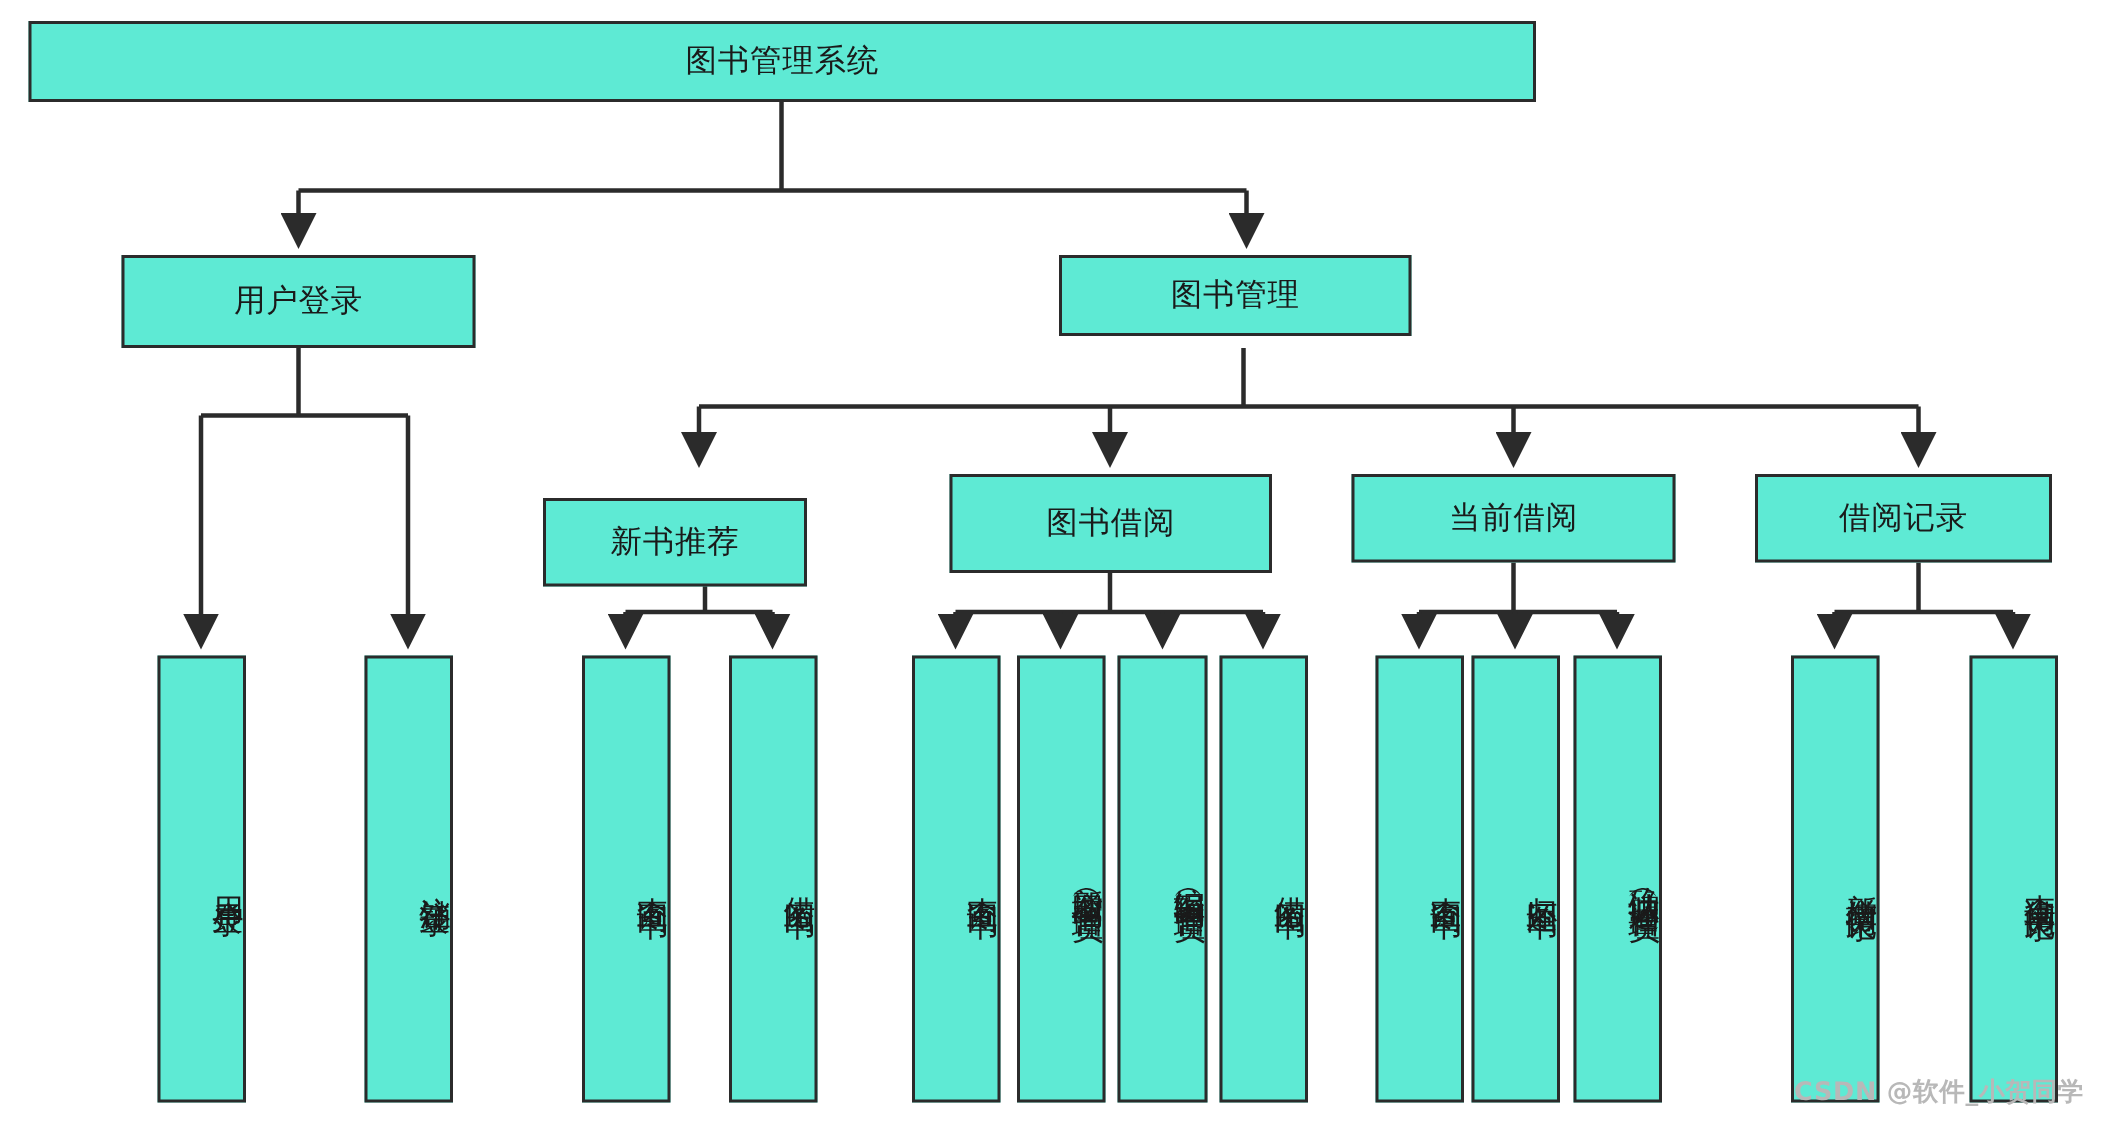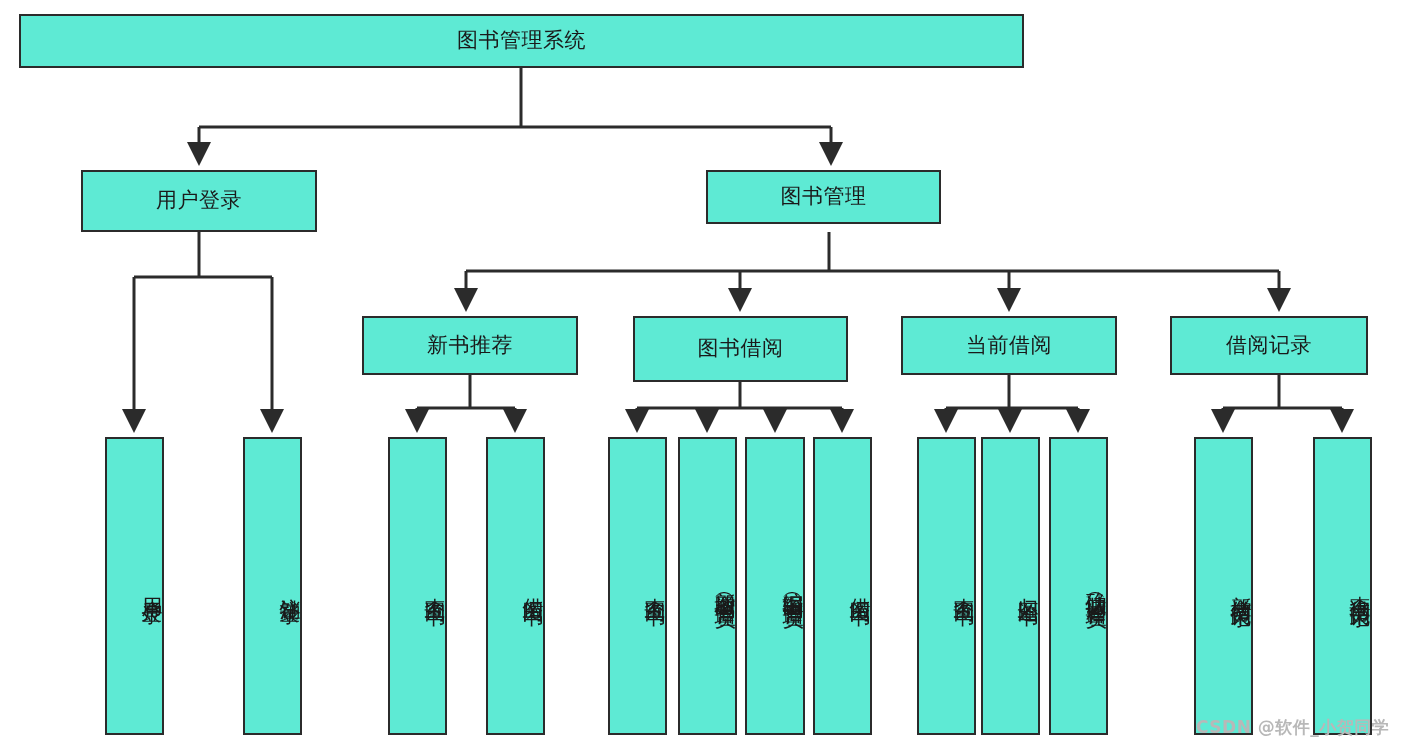--- a/index.html
+++ b/index.html
@@ -132,21 +132,21 @@
     <span>图书管理系统</span>
   </div>
 
   <div class="node node-h" id="node-l2-0" style="left: 81px; top: 170px; width: 236px; height: 62px;">
     <span>用户登录</span>
   </div>
   <div class="node node-h" id="node-l2-1" style="left: 696px; top: 170px; width: 235px; height: 54px; margin-left: 10px;">
     <span>图书管理</span>
   </div>
 
-  <div class="node node-h" id="node-l3-0" style="left: 362px; top: 316px; width: 216px; height: 59px;">
+  <div class="node node-h" id="node-l3-0" style="left: 362px; top: 332px; width: 176px; height: 59px;">
     <span>新书推荐</span>
   </div>
   <div class="node node-h" id="node-l3-1" style="left: 633px; top: 316px; width: 215px; height: 66px;">
     <span>图书借阅</span>
   </div>
   <div class="node node-h" id="node-l3-2" style="left: 901px; top: 316px; width: 216px; height: 59px;">
     <span>当前借阅</span>
   </div>
   <div class="node node-h" id="node-l3-3" style="left: 1170px; top: 316px; width: 198px; height: 59px;">
     <span>借阅记录</span>

